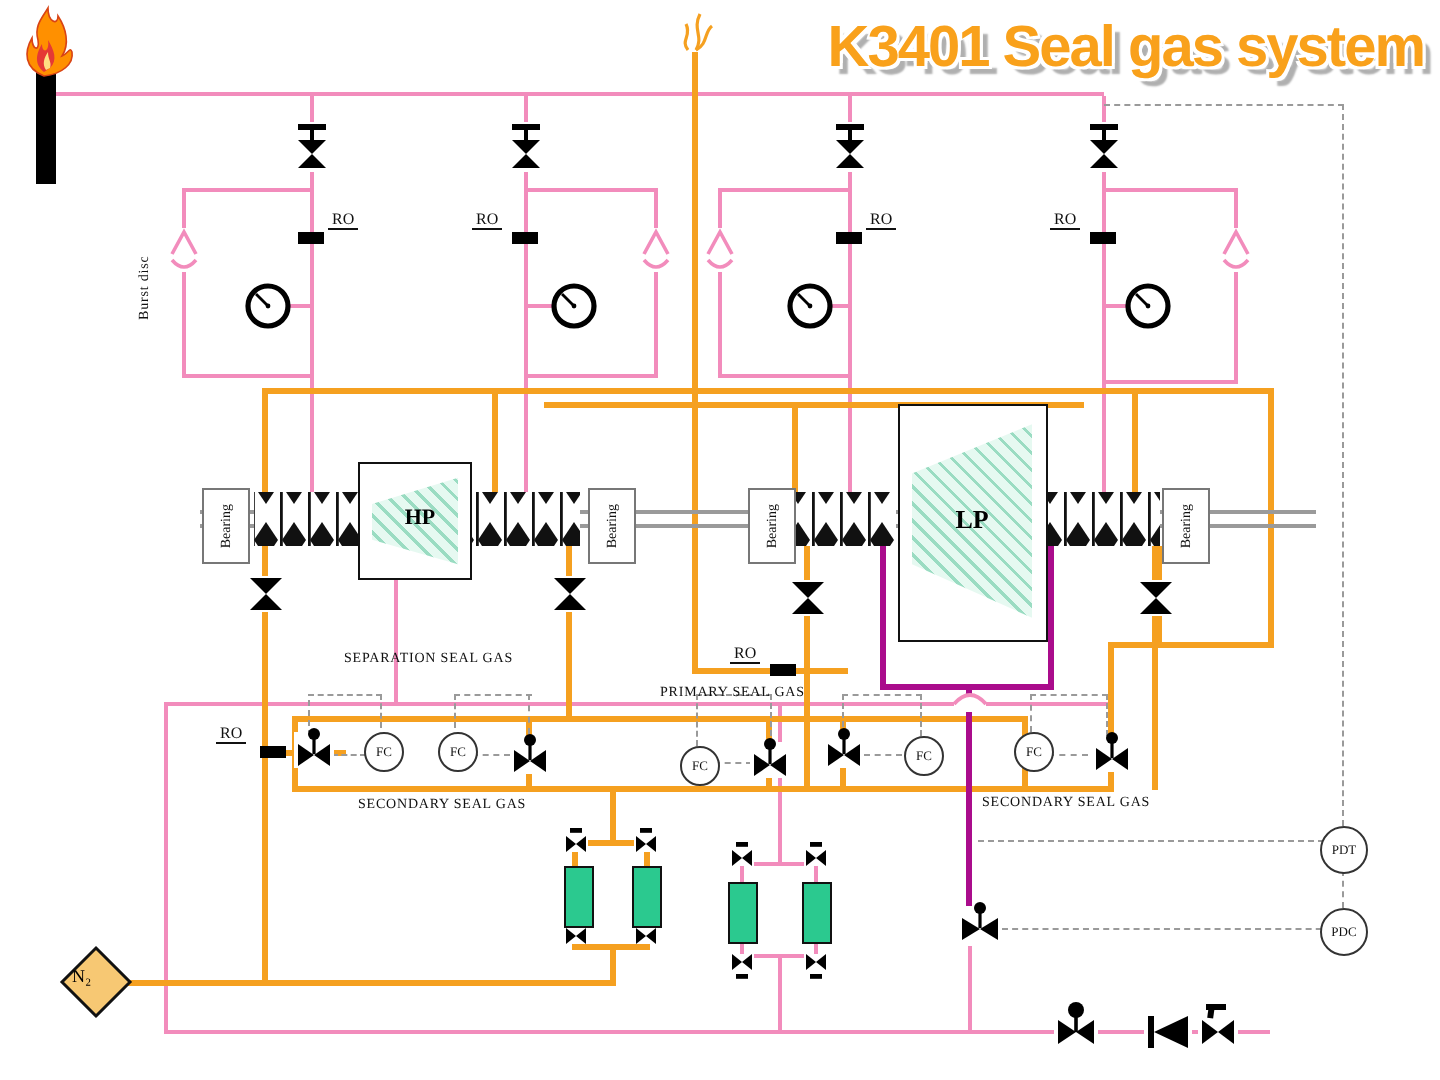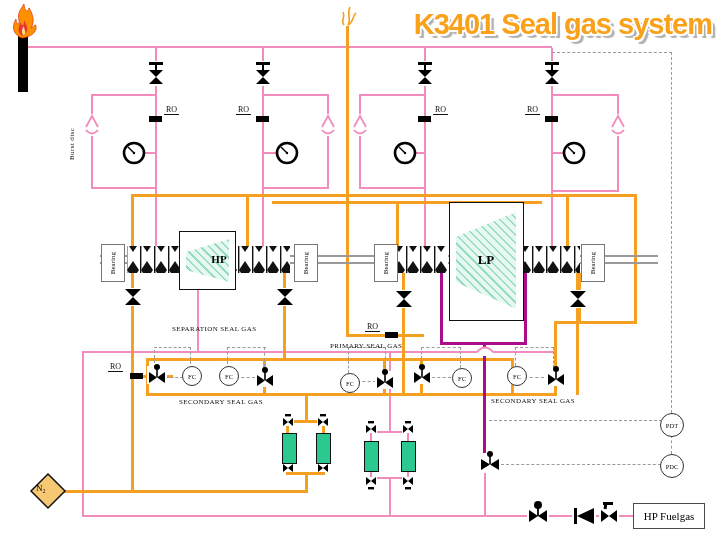--- a/index.html
+++ b/index.html
@@ -408,21 +408,21 @@
         <rect x="405" y="487" width="6" height="2.4" fill="#000"></rect>
       </g>
 
     <g>
       <polygon points="48,474 65,491 48,508 31,491" fill="#F7C873" stroke="#111" stroke-width="1.5"></polygon>
     </g>
   </svg>
 
   <div class="abs case" style="left:179px;top:231px;width:55px;height:57px"></div>
   <div class="abs trap" style="left:186px;top:237px;width:43px;height:47px;clip-path:polygon(0% 32%,100% 4%,100% 96%,0% 70%)"></div>
-  <div class="abs" style="left:186px;top:253px;width:66px;text-align:center;font-size:11px;font-weight:bold">HP</div>
+  <div class="abs" style="left:186px;top:253px;width:48px;text-align:center;font-size:11px;font-weight:bold">HP</div>
 
   <div class="abs case" style="left:449px;top:202px;width:73px;height:117px"></div>
   <div class="abs trap" style="left:456px;top:209px;width:60px;height:103px;clip-path:polygon(0% 27%,100% 3%,100% 97%,0% 71%)"></div>
   <div class="abs" style="left:456px;top:252px;width:60px;text-align:center;font-size:13px;font-weight:bold">LP</div>
 
   <div class="abs bearing" style="left:101px;top:244px;width:22px;height:36px">
       <span class="vert">Bearing</span>
     </div>
   <div class="abs bearing" style="left:294px;top:244px;width:22px;height:36px">
       <span class="vert">Bearing</span>
@@ -472,17 +472,14 @@
   <div class="abs ro" style="left:108px;top:362px">RO</div>
   <div class="abs ro" style="left:365px;top:322px">RO</div>
 
   <div class="abs lbl" style="left:172px;top:325px">SEPARATION SEAL GAS</div>
   <div class="abs lbl" style="left:330px;top:342px">PRIMARY SEAL GAS</div>
   <div class="abs lbl" style="left:179px;top:398px">SECONDARY SEAL GAS</div>
   <div class="abs lbl" style="left:491px;top:397px">SECONDARY SEAL GAS</div>
 
   <div class="abs" style="left:36px;top:483px;width:26px;text-align:left;font-size:9px">N₂</div>
 
-  <div class="abs" style="left:633px;top:503px;width:70px;height:24px;border:1.5px solid #4a4a4a;background:#fff;display:flex;align-items:center;justify-content:center;font-size:11px">
-    <span>HP Fuelgas</span>
-  </div>
 
 </div>
 
 </body></html>

